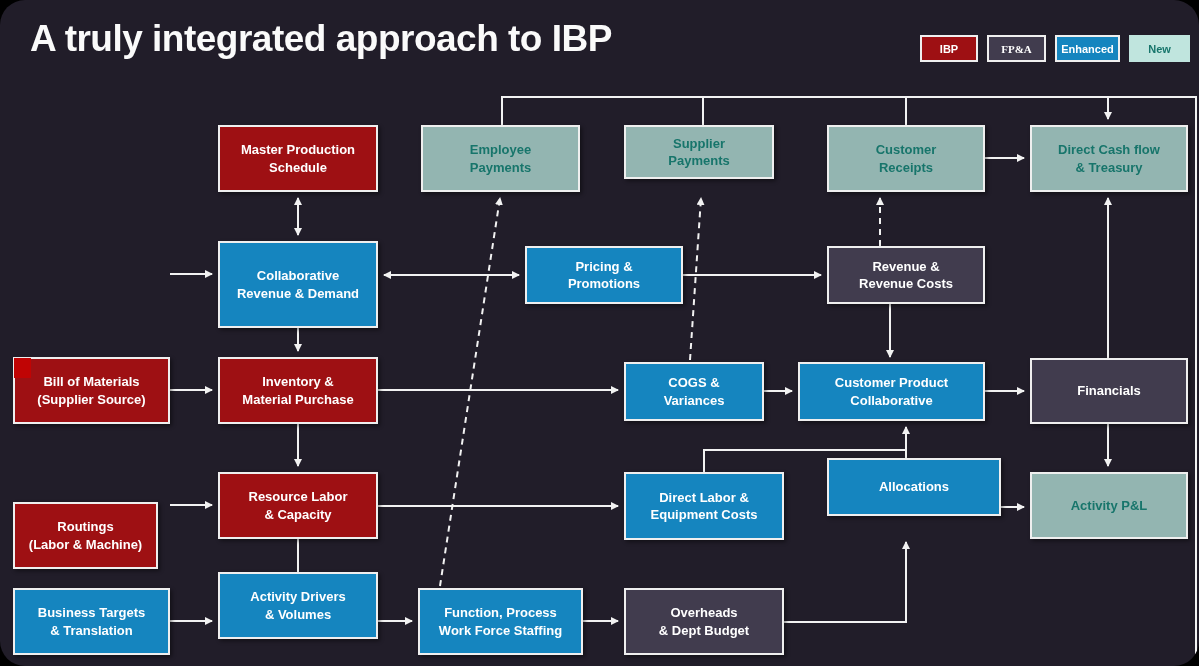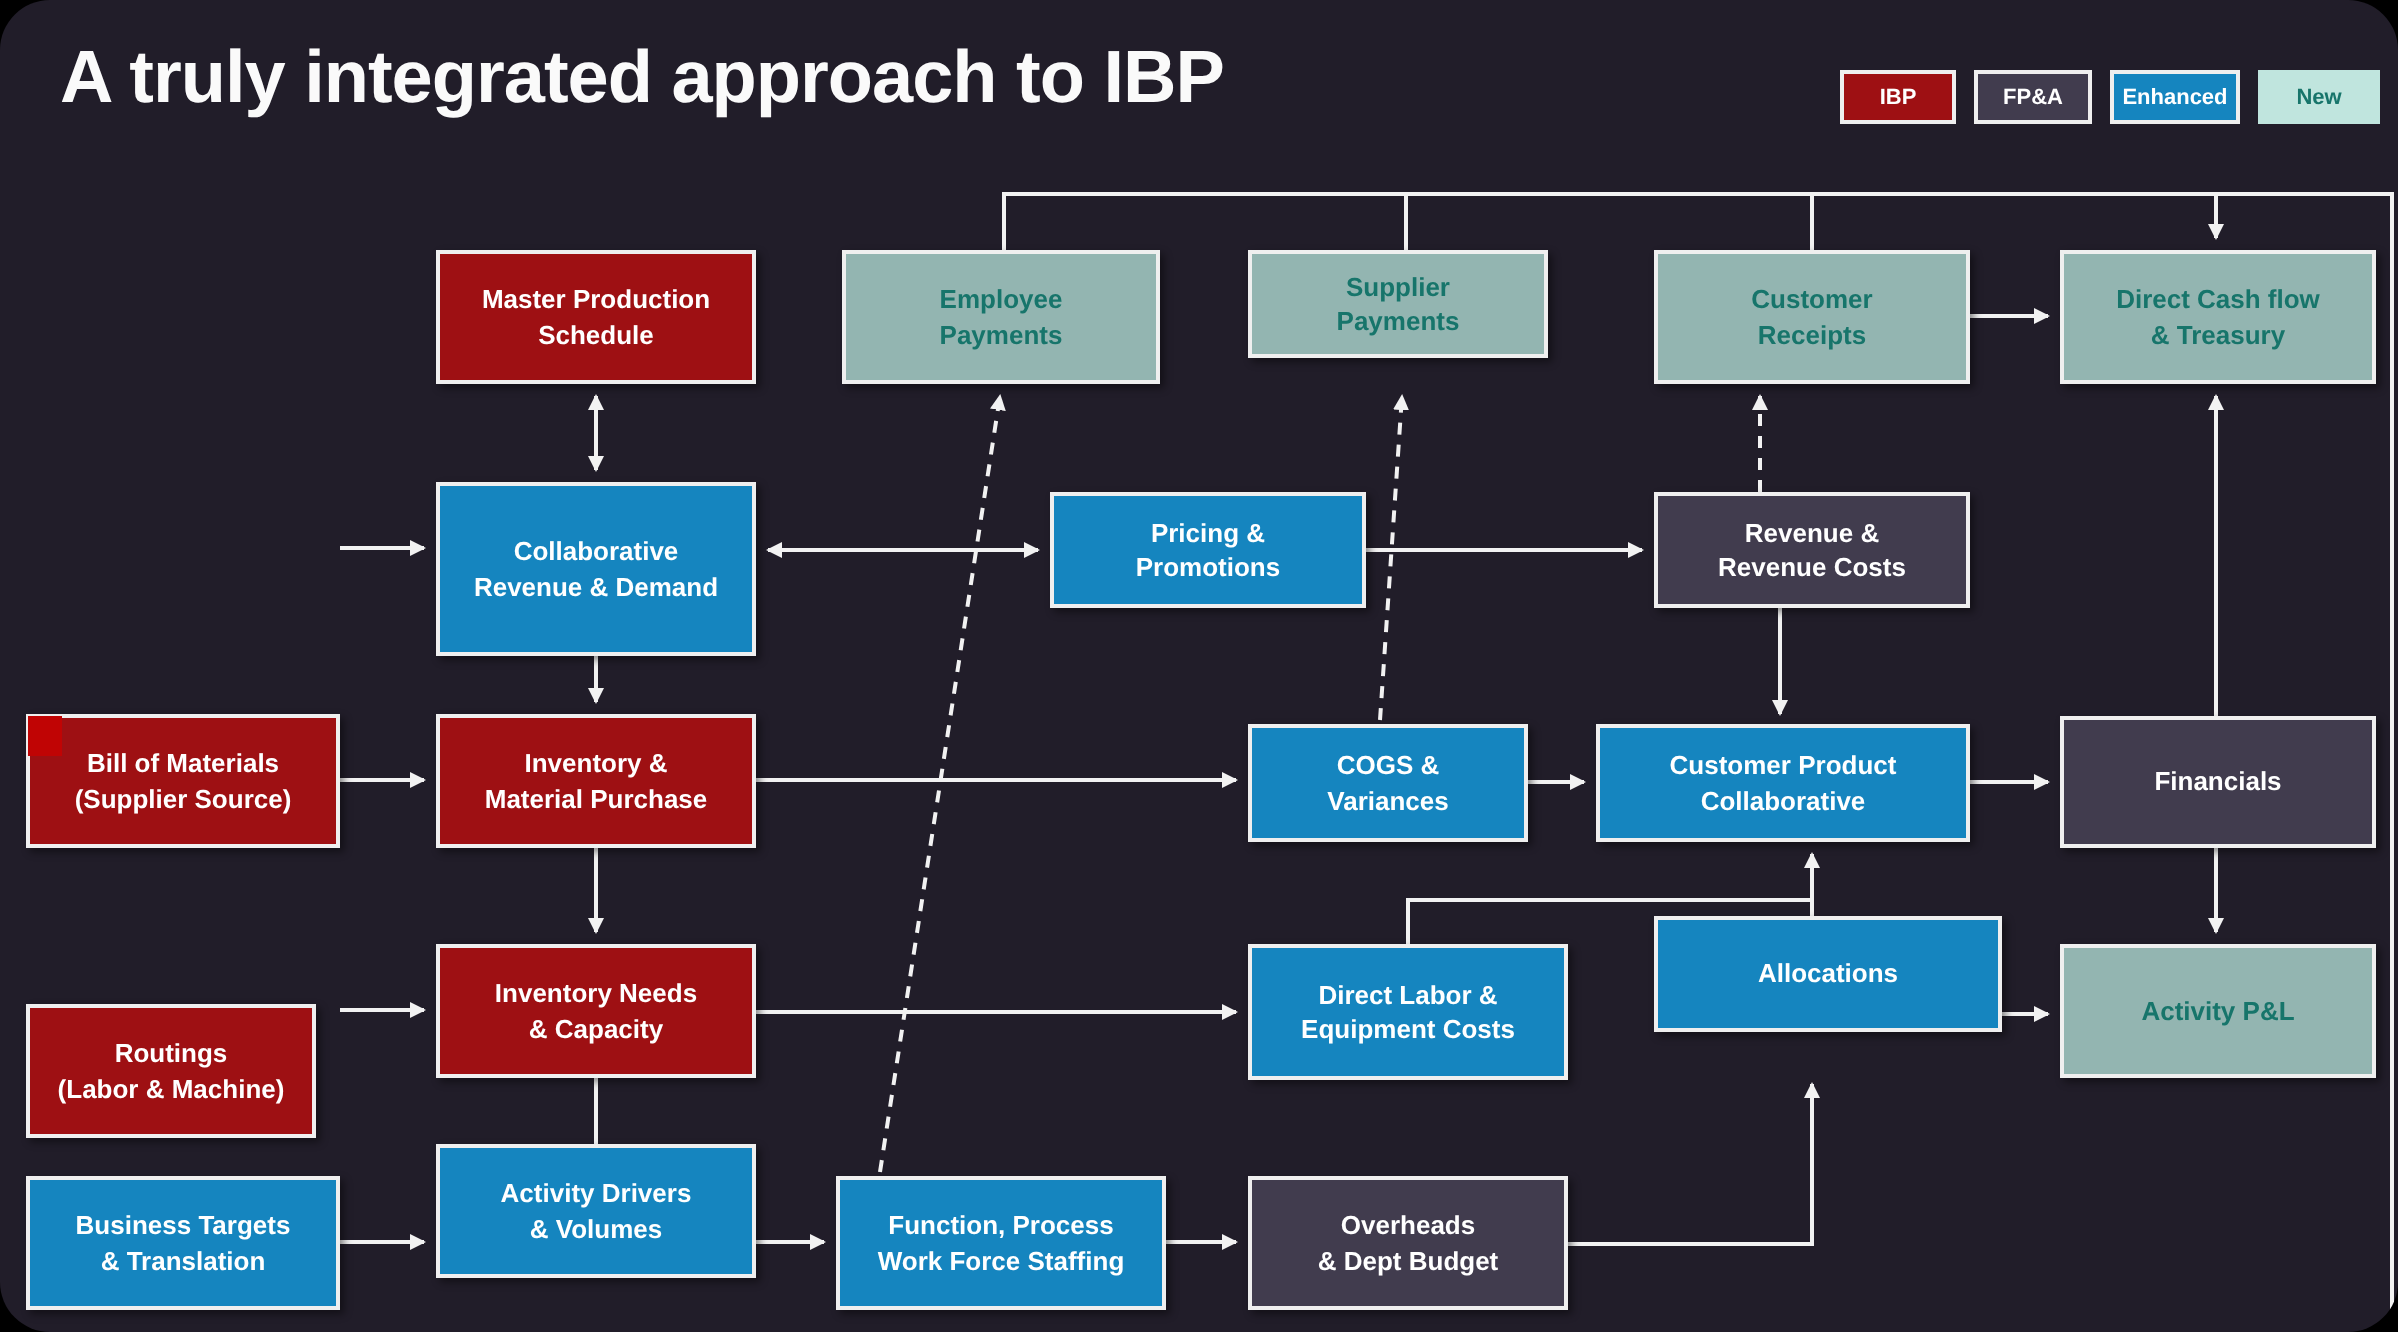--- a/index.html
+++ b/index.html
@@ -24,21 +24,21 @@
   .legend{
     position:absolute;top:35px;right:9px;
     display:flex;gap:9px;
   }
   .legend .chip{
     height:27px;display:flex;align-items:center;justify-content:center;
     font-size:11px;font-weight:700;color:#fff;
     box-sizing:border-box;
   }
   .chip.c-ibp{width:58px;background:var(--ibp);border:2px solid var(--box-border);}
-  .chip.c-fpa{width:59px;background:var(--fpa);border:2px solid var(--box-border);}
+  .chip.c-fpa{width:59px;background:var(--fpa);border:2px solid var(--box-border);font-family:Liberation Serif, serif;}
   .chip.c-enh{width:65px;background:var(--enhanced);border:2px solid var(--box-border);}
   .chip.c-new{width:61px;background:var(--new-legend);color:var(--teal-text);border:none;}
 
   .wires{position:absolute;left:0;top:0;z-index:1;}
   .wires .s, .wires .d{
     stroke:var(--line,#F2F2F2);
     stroke-width:2;
     fill:none;
   }
   .wires .d{stroke-dasharray:6 5;}
@@ -207,21 +207,21 @@
   </div>
   <div class="node fpa" id="n-financials">
     <span>Financials</span>
   </div>
 
   <div class="node ibp" id="n-routings">
     <span>Routings</span>
       <span>(Labor &amp; Machine)</span>
   </div>
   <div class="node ibp" id="n-resource">
-    <span>Inventory Needs</span>
+    <span>Resource Labor</span>
       <span>&amp; Capacity</span>
   </div>
   <div class="node enh" id="n-dlabor">
     <span>Direct Labor &amp;</span>
       <span>Equipment Costs</span>
   </div>
   <div class="node enh" id="n-alloc">
     <span>Allocations</span>
   </div>
   <div class="node new" id="n-apl">

